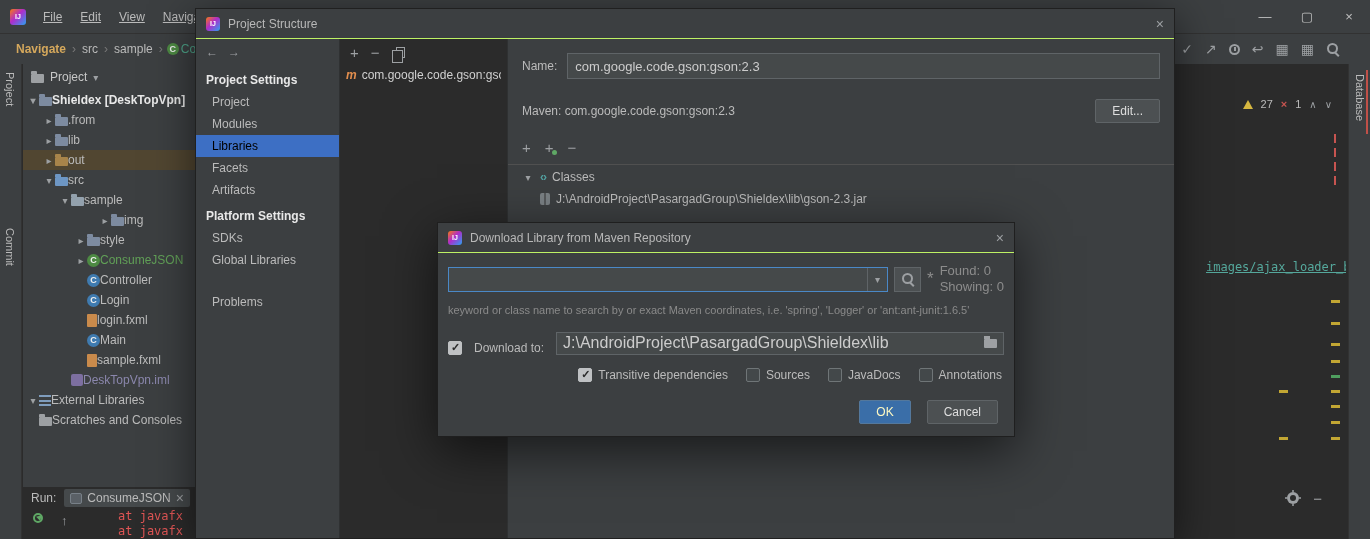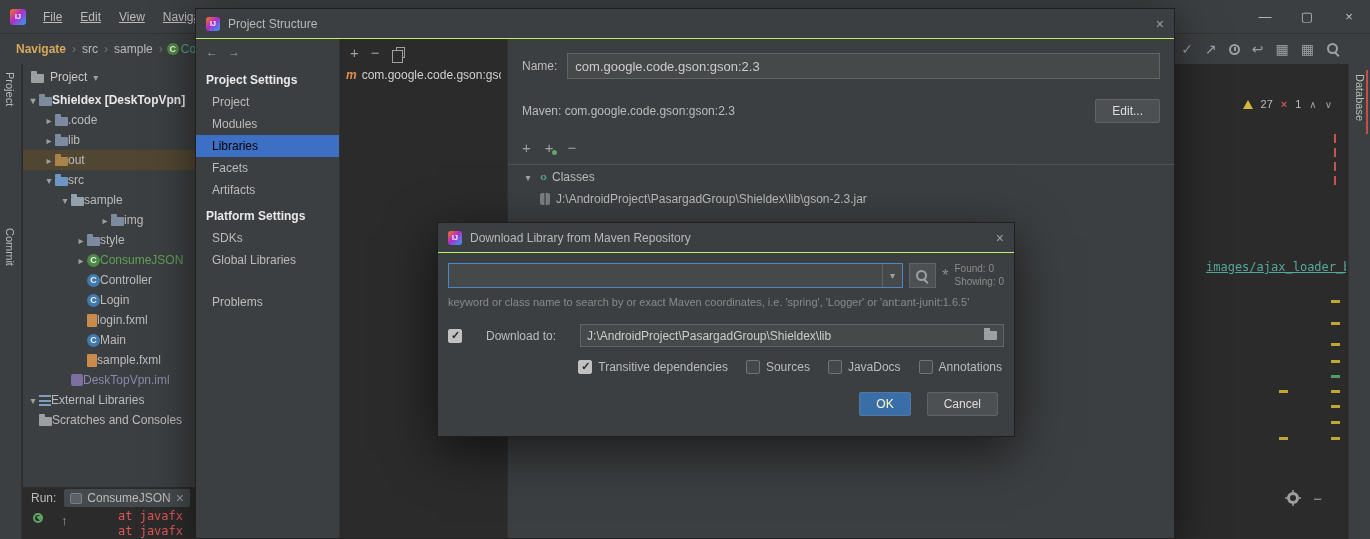--- a/index.html
+++ b/index.html
@@ -159,25 +159,25 @@
   .d-row.indent{padding-left:18px}
 
   
   .dl-dialog{position:absolute;left:437px;top:222px;width:578px;height:215px;background:#3c3f41;
              border:1px solid #1f1f1f;box-shadow:0 14px 48px rgba(0,0,0,.6);z-index:6}
   .dl-search-row{display:flex;align-items:center;gap:6px;margin:10px 10px 0}
   .combo{flex:1;height:25px;background:#45494a;border:1px solid #4a88c7;display:flex;align-items:center}
   .combo input{flex:1;background:transparent;border:none;outline:none;color:#ccc;font-family:inherit;font-size:12px;padding:0 6px;min-width:0}
   .combo-arrow{width:20px;align-self:stretch;border-left:1px solid #5f6467;display:flex;align-items:center;justify-content:center}
   .search-btn{width:27px;height:25px;background:#4c5052;border:1px solid #5f6467;display:flex;align-items:center;justify-content:center;flex:none}
-  .counts{font-size:10px;color:#8c8c8c;line-height:1.25;white-space:nowrap}
+  .counts{font-size:13px;color:#8c8c8c;line-height:1.25;white-space:nowrap}
   .dl-hint{margin:8px 10px 0;font-size:11px;color:#8a8a8a;white-space:nowrap;overflow:hidden}
-  .dl-download-row{display:flex;align-items:center;gap:24px;margin:16px 10px 11px}
+  .dl-download-row{display:flex;align-items:flex-end;gap:12px;margin:16px 10px 11px}
   .path-field{flex:1;height:23px;background:#45494a;border:1px solid #5f6467;display:flex;align-items:center;padding:0 6px;gap:6px}
-  .path-field input{flex:1;background:transparent;border:none;outline:none;color:#ccc;font-family:inherit;font-size:12px;min-width:0}
+  .path-field input{flex:1;background:transparent;border:none;outline:none;color:#ccc;font-family:inherit;font-size:16px;min-width:0}
   .dl-options{display:flex;justify-content:flex-end;align-items:center;gap:18px;margin:13px 12px 0}
   .opt{display:flex;align-items:center;gap:6px}
   .dl-buttons{display:flex;justify-content:flex-end;gap:16px;margin:18px 16px 0}
 </style>
 </head>
 <body>
 
 <div class="ide">
 
   <div class="titlebar">
@@ -229,21 +229,21 @@
       <span class="gl g-down"></span>
     </div>
     <div class="t-row bold-white" style="padding-left:4px">
       <span class="chev open"></span>
       <span class="i-fold"></span>
       <span class="t-label">Shieldex [DeskTopVpn]</span>
     </div>
     <div class="t-row" style="padding-left:20px">
       <span class="chev closed"></span>
       <span class="i-fold"></span>
-      <span class="t-label">.code</span>
+      <span class="t-label">.from</span>
     </div>
     <div class="t-row" style="padding-left:20px">
       <span class="chev closed"></span>
       <span class="i-fold"></span>
       <span class="t-label">lib</span>
     </div>
     <div class="t-row hl-out" style="padding-left:20px">
       <span class="chev closed"></span>
       <span class="i-fold f-out"></span>
       <span class="t-label">out</span>

